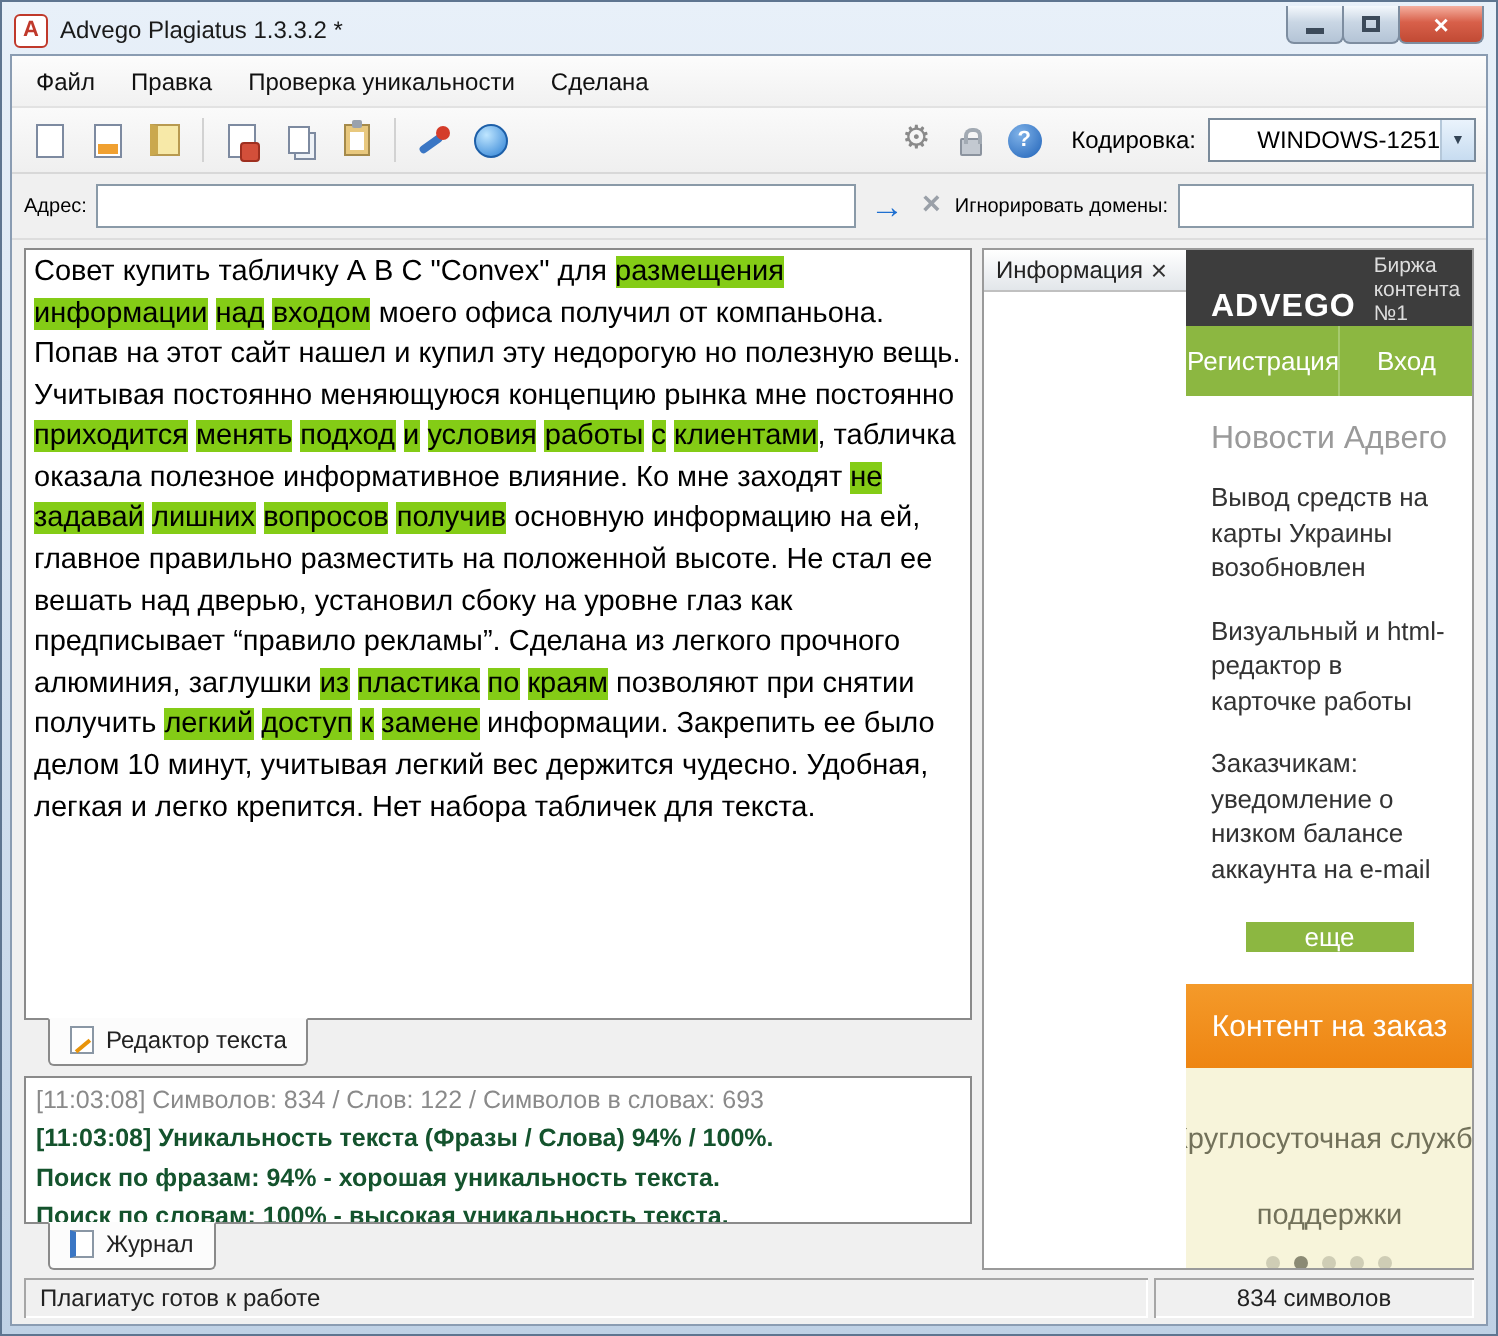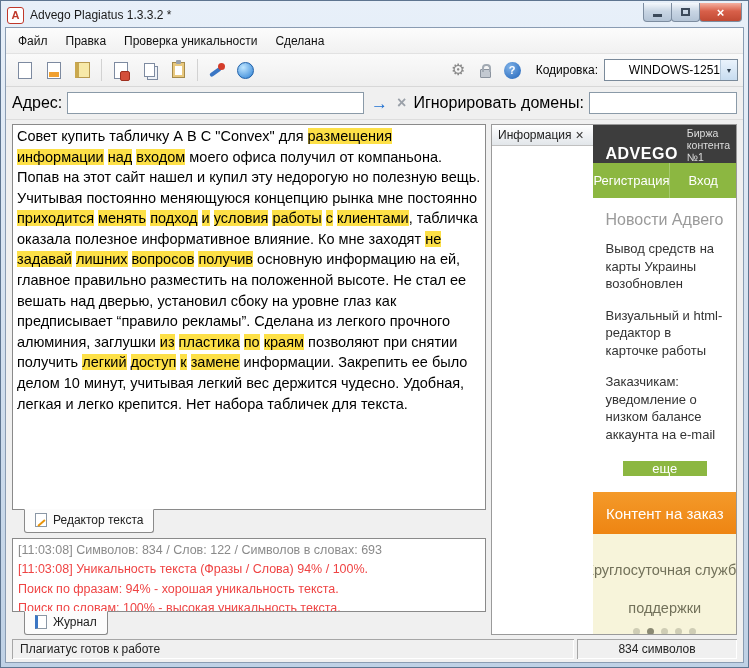--- a/index.html
+++ b/index.html
@@ -36,38 +36,38 @@
 .ic-globe{width:17px;height:17px;border-radius:50%;background:radial-gradient(circle at 35% 30%,#bfe6ff,#2b7fd4);border:1px solid #1d5fa8}
 .ic-gear{font-size:16px;color:#8a8a8a;line-height:1}
 .ic-lock{width:11px;height:9px;background:#c3c9d1;border:1px solid #8b939e;border-radius:1px;margin-top:6px}
 .ic-lock::before{content:"";position:absolute;top:-6px;left:1px;width:5px;height:6px;border:2px solid #a2aab3;border-bottom:none;border-radius:4px 4px 0 0}
 .ic-help{width:17px;height:17px;border-radius:50%;background:radial-gradient(circle at 35% 30%,#7fb2e8,#1f62b8);color:#fff;font-size:11px;font-weight:bold;display:flex;align-items:center;justify-content:center}
 .enc-label{font-size:12px;margin:0 6px 0 10px;white-space:nowrap}
 .enc-select{width:134px;height:22px;border:1px solid #7a8a9a;background:#fff;display:flex;align-items:center;font-size:12px;justify-content:flex-end;overflow:hidden}
 .enc-value{padding-left:5px;white-space:nowrap}
 .enc-arrow{width:17px;height:100%;background:linear-gradient(#eaf3fc,#c7dcf0);border-left:1px solid #b5c8da;display:flex;align-items:center;justify-content:center;font-size:7px;color:#345}
 .addressbar{display:flex;align-items:center;padding:5px 6px;gap:5px;background:#f0f0f0;border-bottom:1px solid #ddd}
-.addr-label{font-size:16px;white-space:nowrap}
+.addr-label{font-size:10px;white-space:nowrap}
 .addr-input{flex:1;height:22px;border:1px solid #8a9aa8;background:#fff;font-size:12px;padding:0 4px;font-family:"Liberation Sans",sans-serif;min-width:0}
 .go-btn{color:#1e6fd0;font-size:17px;font-weight:bold;line-height:1;padding:0 2px}
 .clear-btn{color:#9aa0a8;font-size:16px;font-weight:bold;line-height:1;padding:0 2px}
 .ignore-input{width:148px;height:22px;border:1px solid #8a9aa8;background:#fff;font-size:12px;padding:0 4px;font-family:"Liberation Sans",sans-serif}
 .main{flex:1;display:flex;gap:5px;padding:4px 6px 2px;overflow:hidden}
 .left{flex:1;display:flex;flex-direction:column;min-width:0}
 .editor{flex:1;background:#fff;border:1px solid #8a8a8a;padding:1px 4px;font-size:14.5px;line-height:1.42;color:#000;overflow:hidden}
-.hl{background:#fde047}
+.hl{background:#84cc16}
 .tabrow{display:flex;padding-left:12px;height:23px;flex-shrink:0}
 .tab{display:flex;align-items:center;gap:6px;background:#fcfcfc;border:1px solid #8a8a8a;border-top:1px solid #fcfcfc;margin-top:-1px;padding:0 10px 2px;font-size:12px;border-radius:0 0 3px 3px;color:#222}
 .ic-edit{width:12px;height:14px;background:#fff;border:1px solid #8a97a5}
 .ic-edit::after{content:"";position:absolute;left:1px;bottom:2px;width:9px;height:2px;background:#e8940a;transform:rotate(-40deg)}
 .ic-journal{width:12px;height:14px;background:#fff;border:1px solid #8a97a5;border-left:3px solid #3a76c4}
 .log{height:74px;background:#fff;border:1px solid #8a8a8a;margin-top:5px;padding:2px 5px;font-size:12.5px;overflow:hidden;flex-shrink:0}
 .log-line{line-height:1.55;white-space:nowrap}
 .log-line.gray{color:#8a8a8a}
-.log-line.blue{color:#ef4444;font-weight:normal}
+.log-line.blue{color:#14532d;font-weight:bold}
 .right{width:246px;display:flex;flex-direction:row;border:1px solid #9a9a9a;background:#fff;flex-shrink:0}
 .panel-header{height:21px;background:linear-gradient(#ffffff,#e2e6ea);border-bottom:1px solid #c0c0c0;display:flex;align-items:center;padding:0 6px;font-size:12px;color:#222;flex-shrink:0}
 .panel-close{margin-left:auto;font-size:14px;color:#333;width:16px;text-align:center;line-height:1}
 .panel-body{flex:1;display:flex;flex-direction:column;overflow:hidden}
 .adv-header{height:38px;background:#3d3d3d;display:flex;align-items:flex-end;padding:0 12px;gap:9px;flex-shrink:0}
 .adv-logo{color:#fff;font-weight:bold;font-size:16px;letter-spacing:.5px}
 .adv-sub{color:#ddd;font-size:10.5px}
 .adv-auth{display:flex;height:35px;flex-shrink:0}
 .abtn{flex:1;background:#8cb741;color:#fff;font-size:13px;display:flex;align-items:center;justify-content:center}
 .abtn+.abtn{border-left:1px solid #a6c96e}

